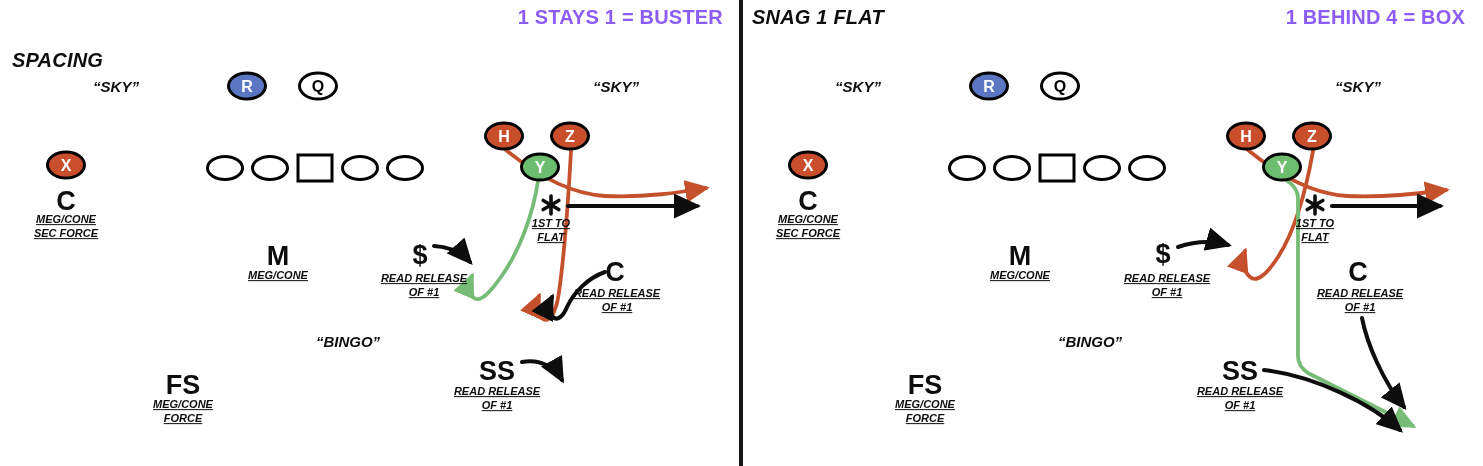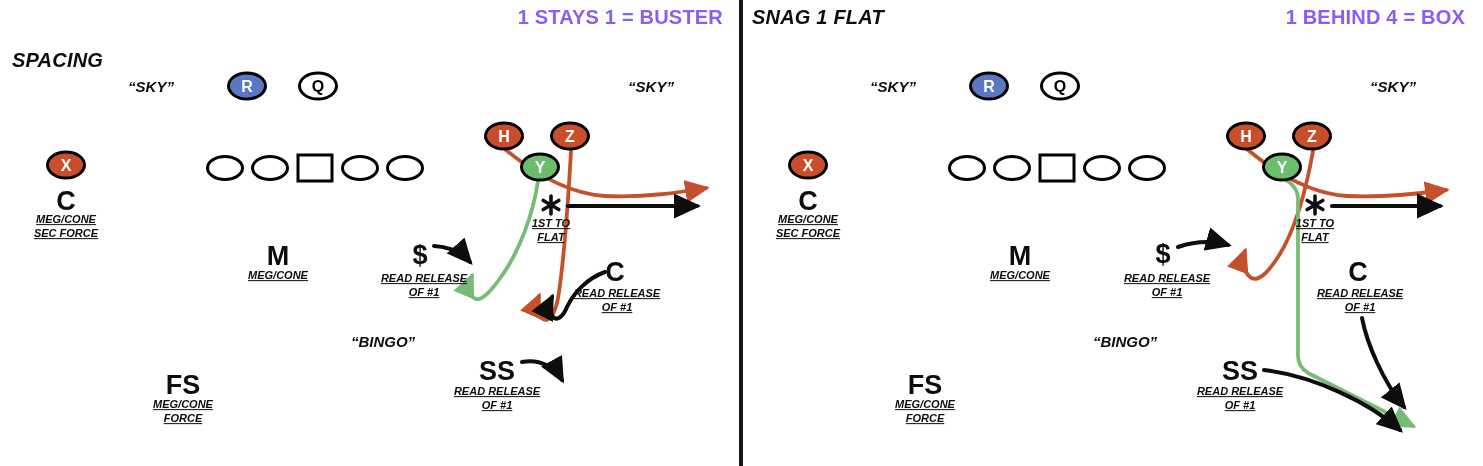--- a/index.html
+++ b/index.html
@@ -4,21 +4,21 @@
 <style>
   html,body{margin:0;padding:0;background:#fff;}
   #stage{
     position:relative;width:1483px;height:466px;background:#fff;overflow:hidden;
     font-family:"Liberation Sans","DejaVu Sans",sans-serif;color:#0d0d0d;
   }
   .abs{position:absolute;transform:translate(-50%,-50%);white-space:nowrap;text-align:center;}
   .tl{position:absolute;white-space:nowrap;}
   .panel-title{font-size:20px;font-weight:800;font-style:italic;letter-spacing:.2px;}
   .panel-subtitle{font-size:20px;font-weight:800;color:#8b5cf6;letter-spacing:.2px;}
-  .sky{font-size:15px;font-weight:800;font-style:italic;margin-left:35px;}
+  .sky{font-size:15px;font-weight:800;font-style:italic;}
   .biglabel{font-size:27px;font-weight:800;line-height:1;}
   .note{font-size:11px;font-weight:800;font-style:italic;text-decoration:underline;line-height:1.25;}
   .player{
     width:40px;height:29px;border:3px solid #000;border-radius:50%;
     display:flex;align-items:center;justify-content:center;
     font-size:16px;font-weight:800;color:#fff;box-sizing:border-box;
   }
   .fill-red{background:#c94e2b;}
   .fill-blue{background:#5b76c3;}
   .fill-green{background:#6cbe6e;}

